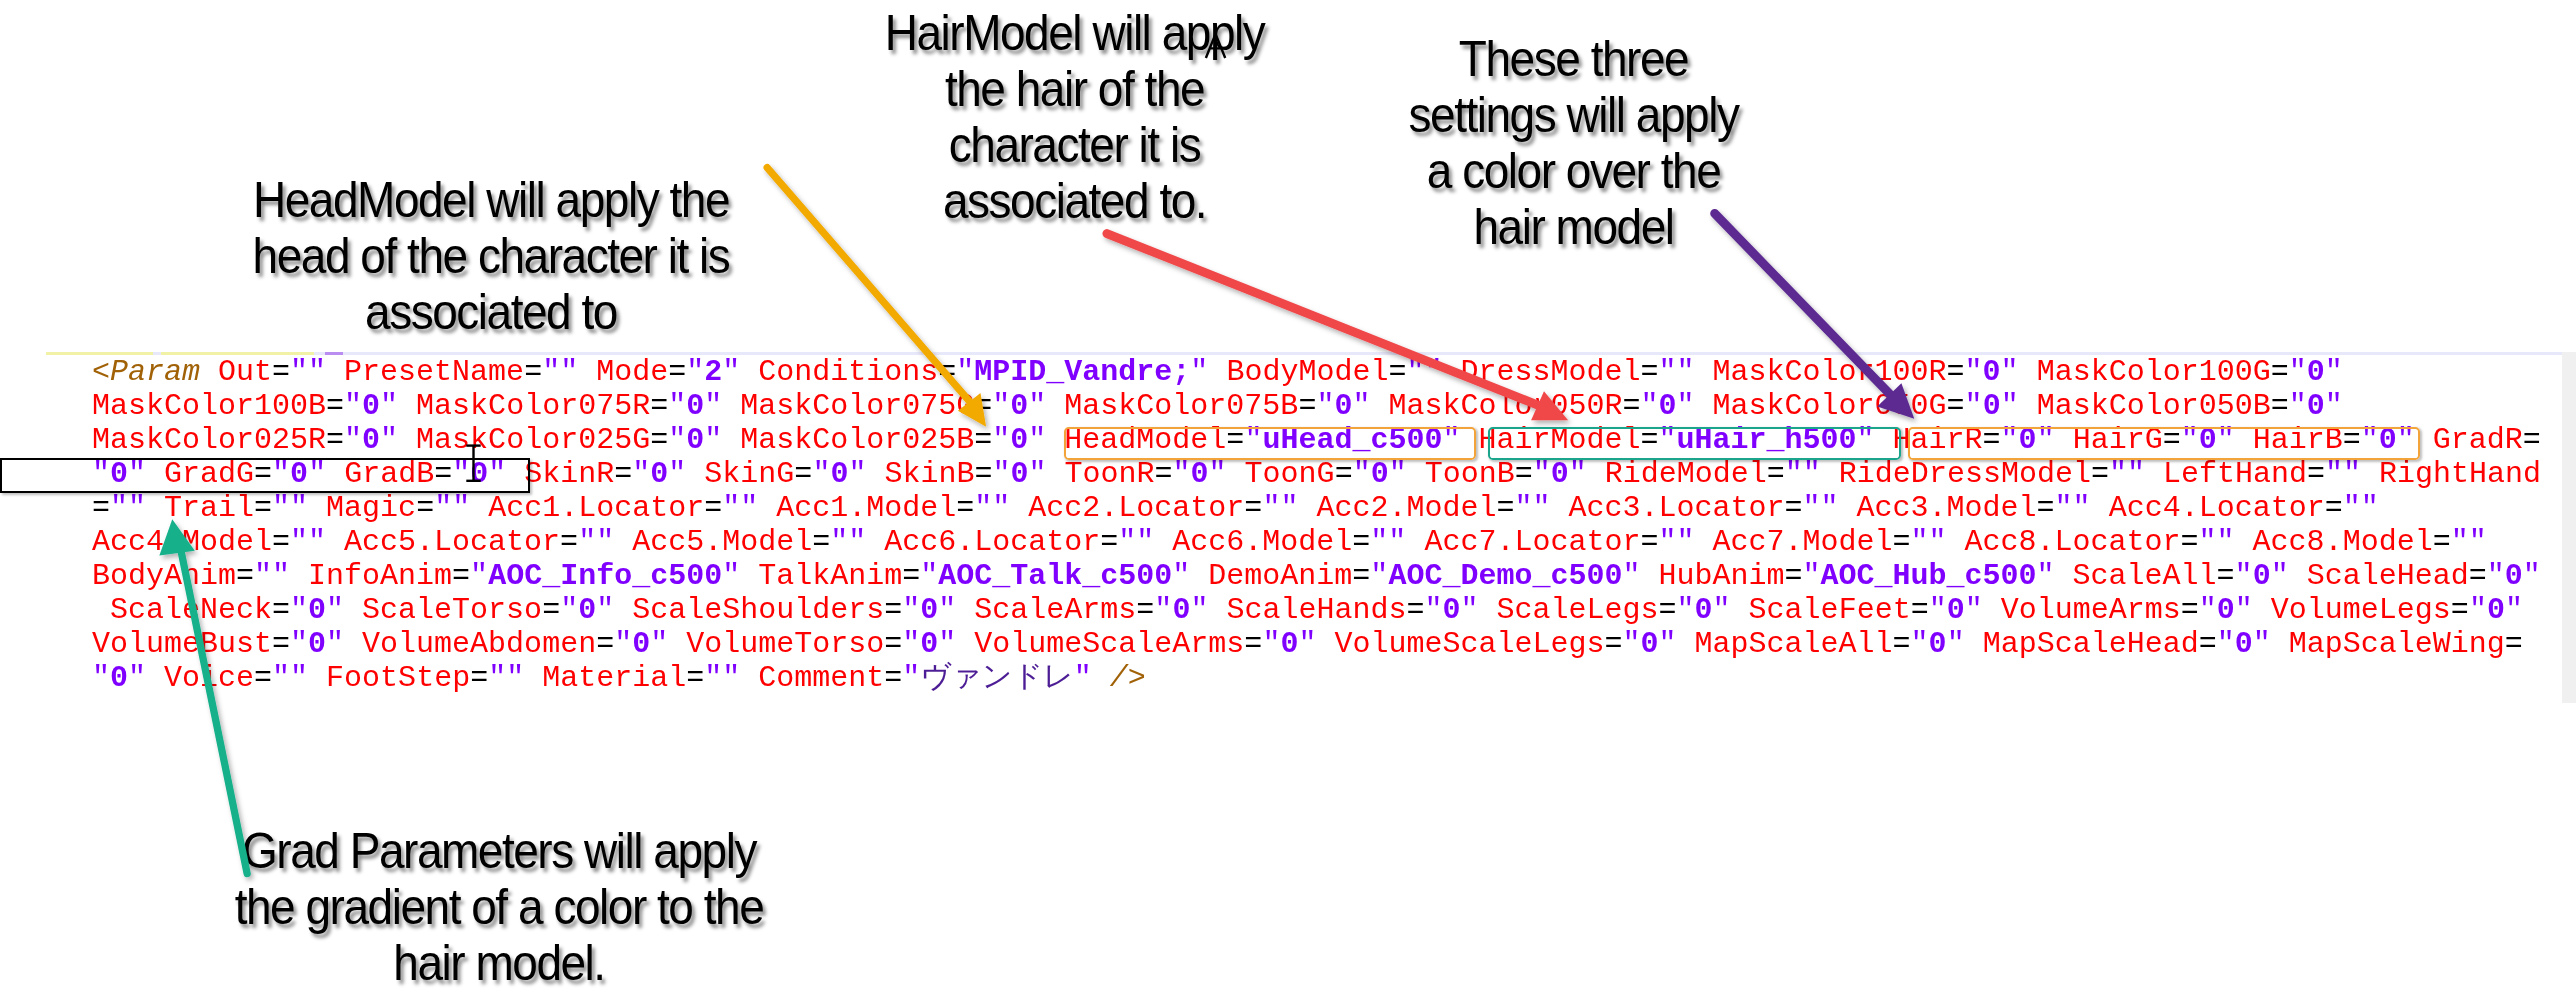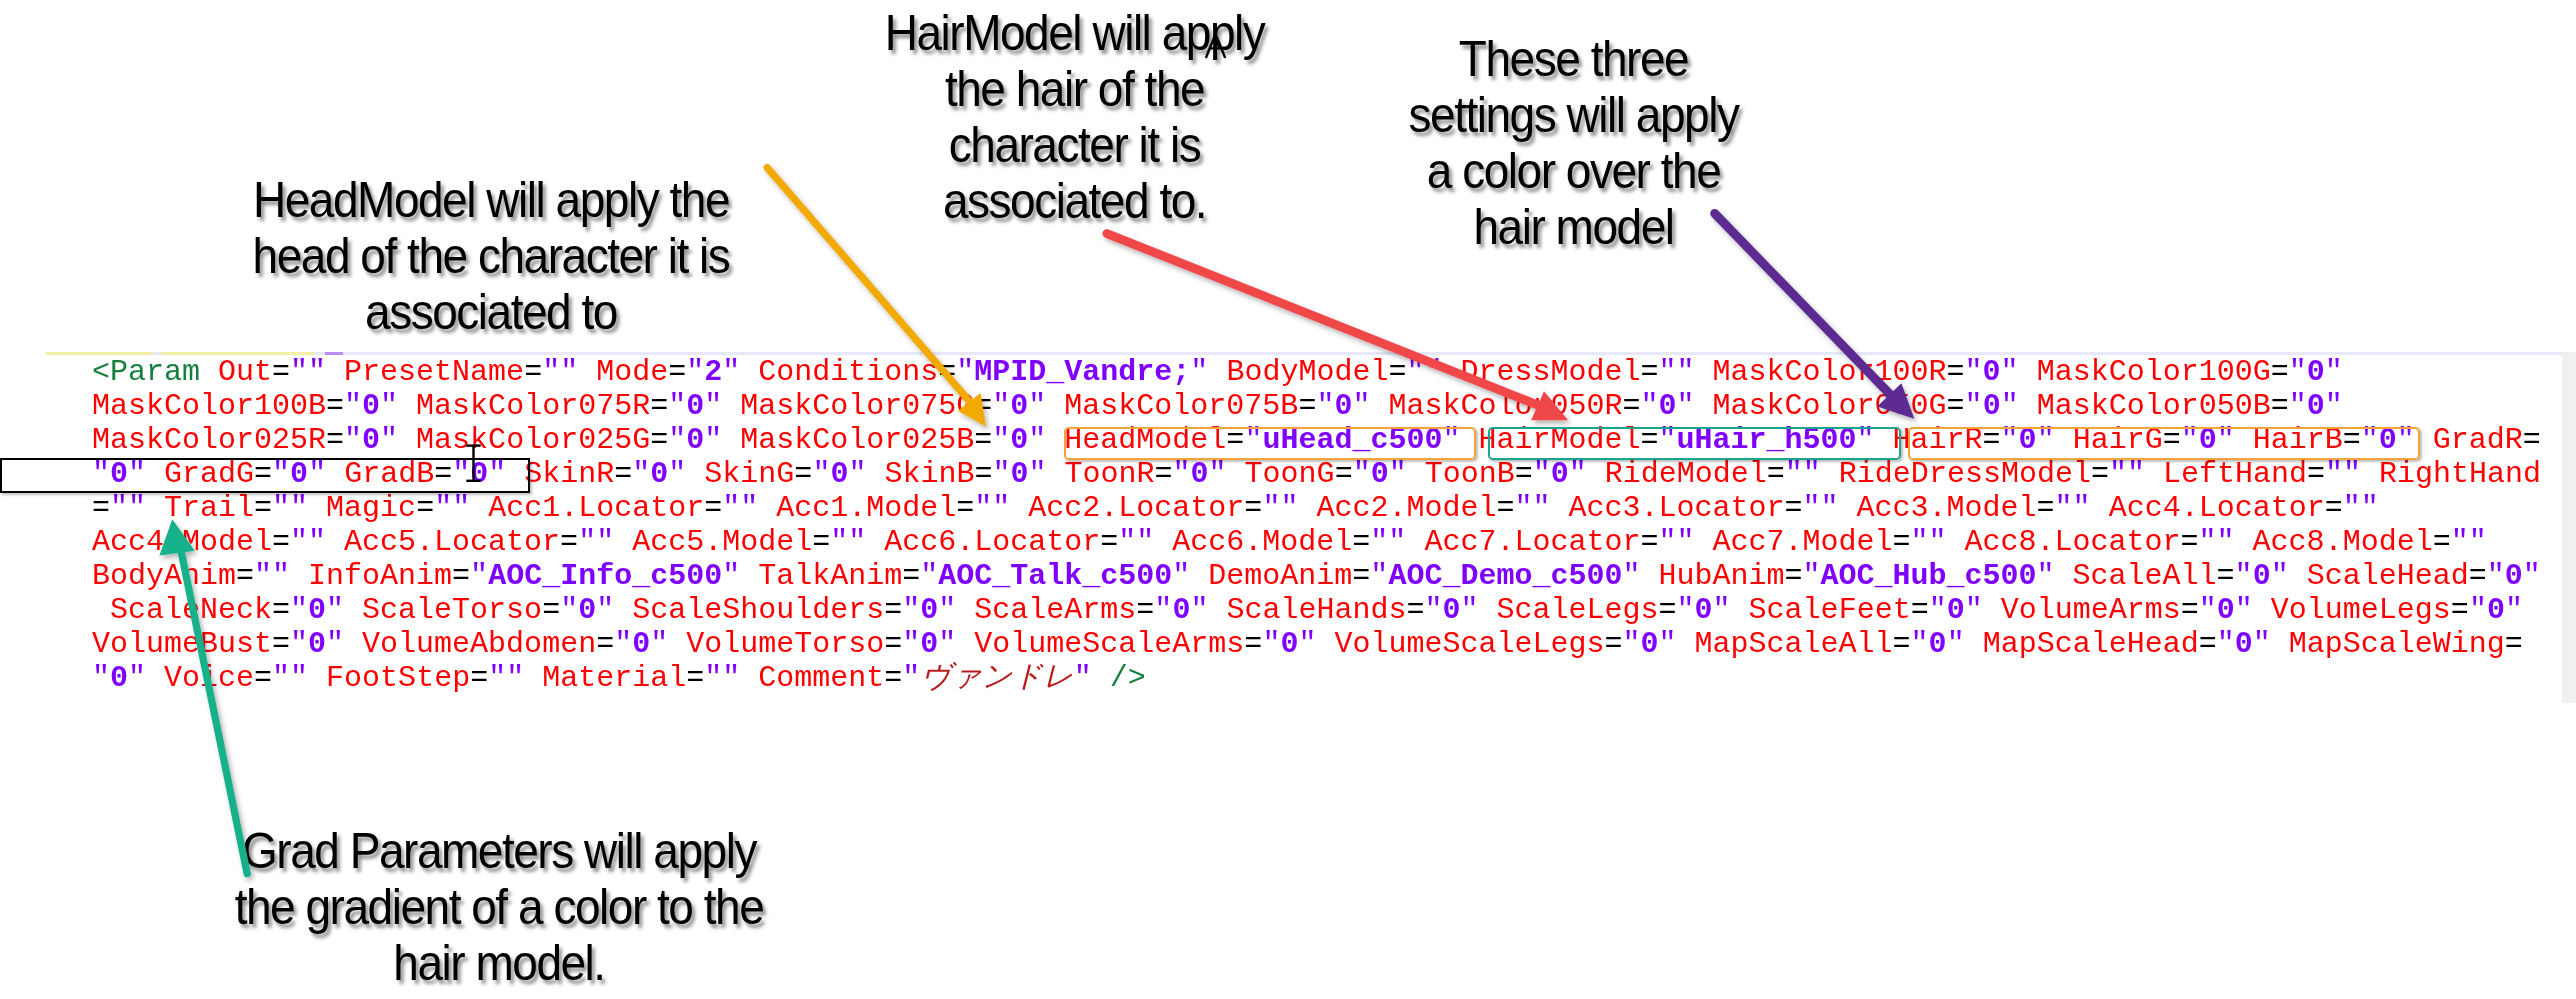--- a/index.html
+++ b/index.html
@@ -21,26 +21,26 @@
     position: absolute; left: 2562px; top: 352px; width: 13.7px; height: 351px;
     background: #f0f0f0;
   }
   .code {
     position: absolute; left: 92px; top: 355px; width: 2471px;
     font-family: "Liberation Mono", monospace;
     font-size: 30px; line-height: 34px; white-space: pre;
     color: #ff0000;
   }
   .code .line { display: block; height: 34px; }
-  .tag { color: #15803d; }
+  .tag { color: #a16207; font-style: italic; }
   .attr { color: #ff0000; }
   .eq { color: #000000; }
   .q { color: #8000ff; }
   .val { color: #8000ff; font-weight: bold; }
-  .valn { color: #b91c1c; font-style: italic; }
+  .valn { color: #4c1d95; }
   .box {
     position: absolute; border-radius: 4.8px; box-sizing: border-box;
     box-shadow: 1.6px 1.6px 2.4px rgba(0,0,0,0.25);
   }
   .note {
     position: absolute; text-align: center; color: #000;
     font-family: "Liberation Sans", sans-serif;
     font-size: 50px; line-height: 56px; letter-spacing: -1.6px;
     text-shadow: 3.2px 4px 4px rgba(0,0,0,0.45);
     transform: scaleX(0.92); transform-origin: center top;

